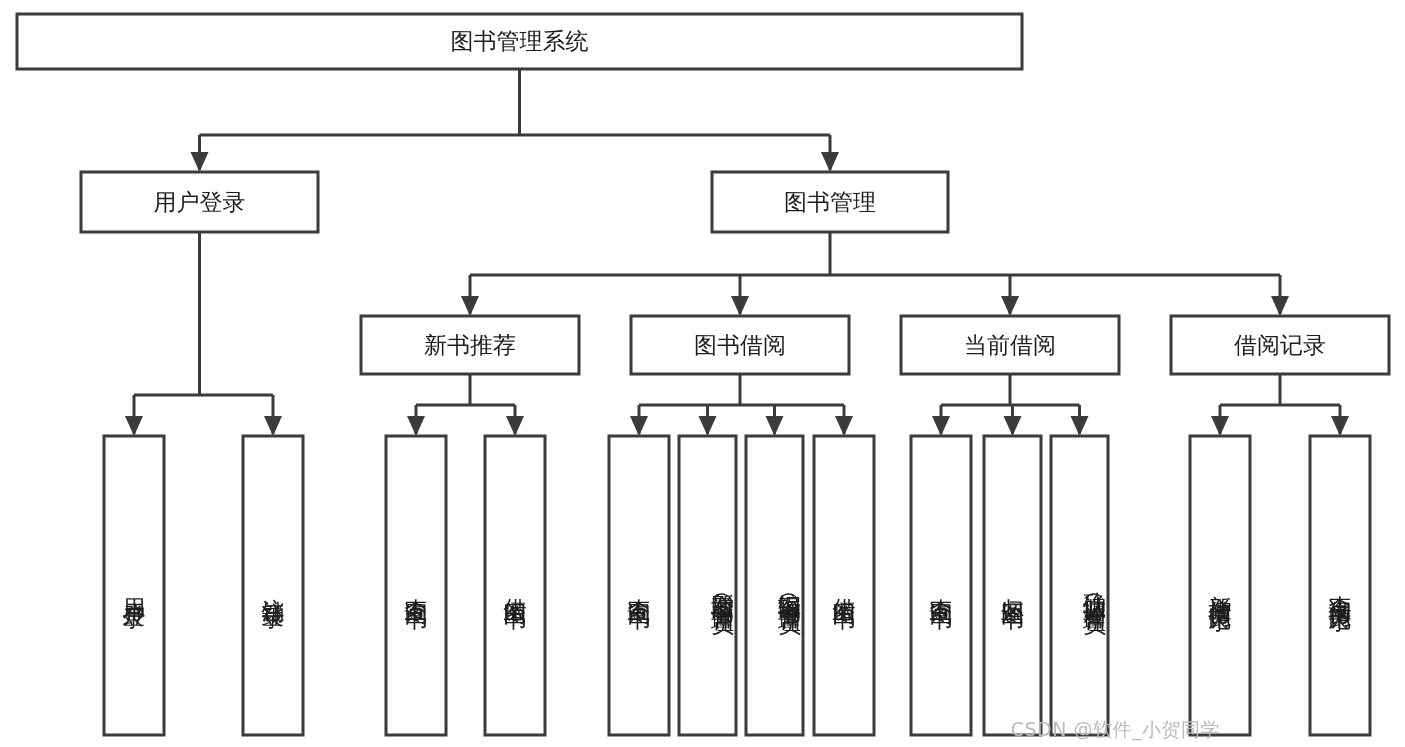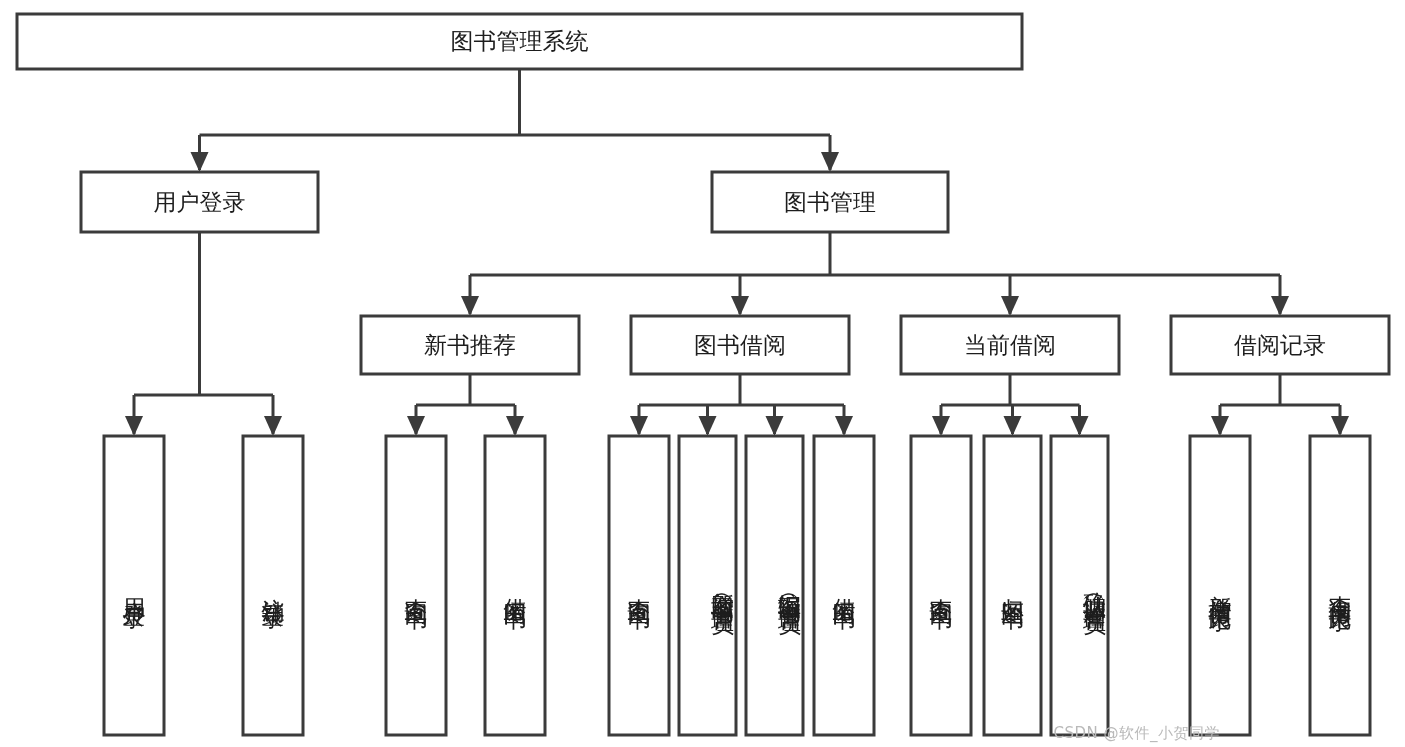--- a/index.html
+++ b/index.html
@@ -58,21 +58,21 @@
     color: #1d1d1d;
     text-align: center;
     font-family: "DejaVu Sans", "Liberation Sans", sans-serif;
     white-space: nowrap;
     pointer-events: none;
   }
   #watermark {
     position: absolute;
     right: 6px;
     bottom: 4px;
-    font-size: 15px;
+    font-size: 19px;
     color: #b9b9b9;
     letter-spacing: 0.5px;
     font-family: "DejaVu Sans", "Liberation Sans", sans-serif;
     white-space: nowrap;
   }
 </style>
 </head>
 <body>
 
 <div id="diagram-root">

